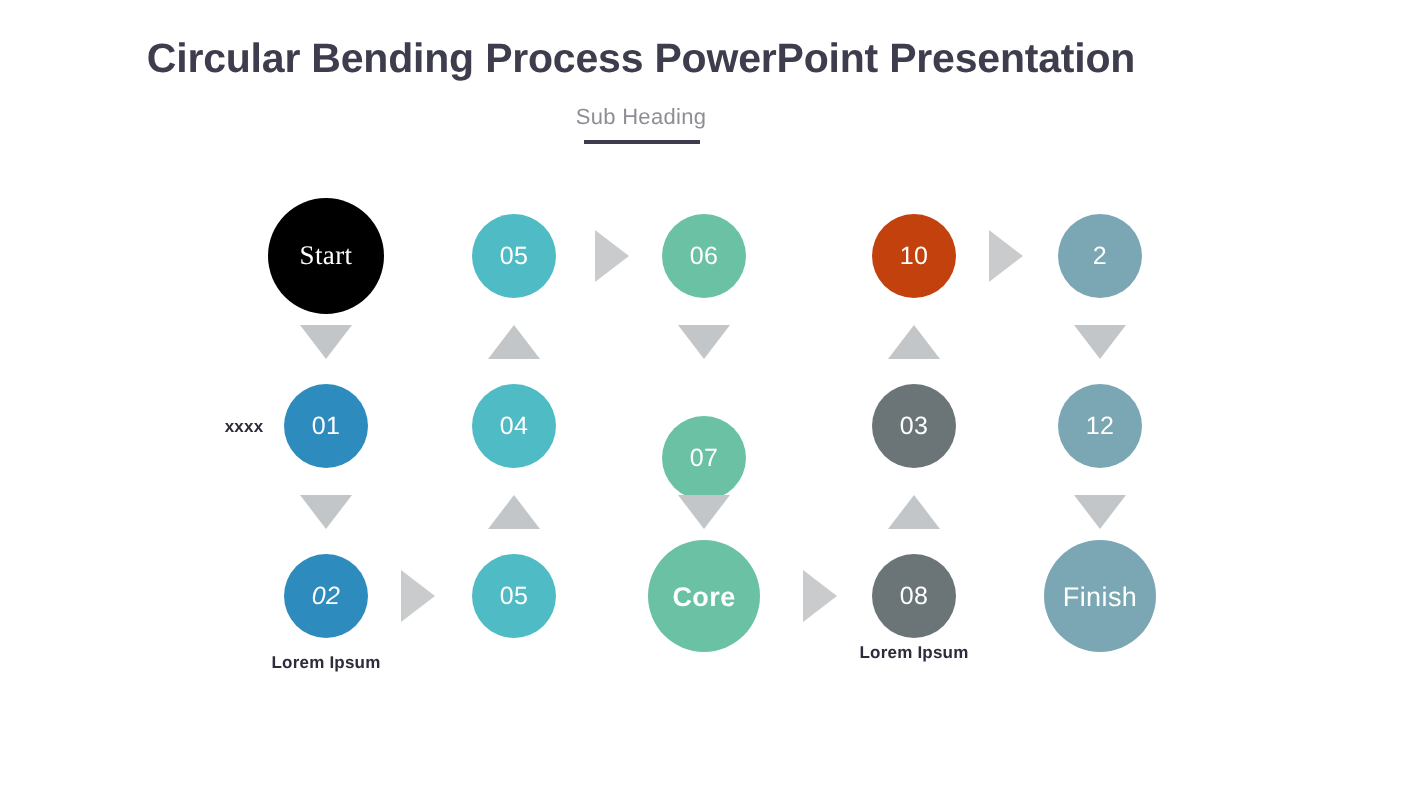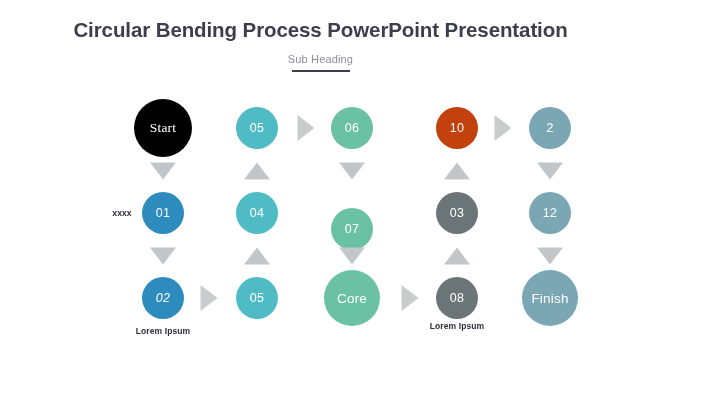--- a/index.html
+++ b/index.html
@@ -119,21 +119,21 @@
 
 <div id="diagram">
     <div class="node big" style="left: 163px; top: 128px; width: 58px; height: 58px; background: #000000; font-family: Liberation Serif, serif;">Start</div>
     <div class="node" style="left: 163px; top: 213px; width: 42px; height: 42px; background: rgb(46, 139, 190);">01</div>
     <div class="node" style="left: 163px; top: 298px; width: 42px; height: 42px; background: rgb(46, 139, 190); font-style: italic;">02</div>
     <div class="node" style="left: 257px; top: 128px; width: 42px; height: 42px; background: rgb(79, 187, 196);">05</div>
     <div class="node" style="left: 257px; top: 213px; width: 42px; height: 42px; background: rgb(79, 187, 196);">04</div>
     <div class="node" style="left: 257px; top: 298px; width: 42px; height: 42px; background: rgb(79, 187, 196);">05</div>
     <div class="node" style="left: 352px; top: 128px; width: 42px; height: 42px; background: rgb(107, 193, 164);">06</div>
     <div class="node" style="left: 352px; top: 229px; width: 42px; height: 42px; background: rgb(107, 193, 164);">07</div>
-    <div class="node big" style="left: 352px; top: 298px; width: 56px; height: 56px; background: rgb(107, 193, 164);">Core</div>
+    <div class="node big" style="left: 352px; top: 298px; width: 56px; height: 56px; background: rgb(107, 193, 164); font-weight: bold;">Core</div>
     <div class="node" style="left: 457px; top: 128px; width: 42px; height: 42px; background: #c2410c;">10</div>
     <div class="node" style="left: 457px; top: 213px; width: 42px; height: 42px; background: rgb(107, 117, 119);">03</div>
     <div class="node" style="left: 457px; top: 298px; width: 42px; height: 42px; background: rgb(107, 117, 119);">08</div>
     <div class="node" style="left: 550px; top: 128px; width: 42px; height: 42px; background: rgb(123, 167, 181);">2</div>
     <div class="node" style="left: 550px; top: 213px; width: 42px; height: 42px; background: rgb(123, 167, 181);">12</div>
     <div class="node big" style="left: 550px; top: 298px; width: 56px; height: 56px; background: rgb(123, 167, 181); text-align: center;">Finish</div>
     <div class="arrow down" style="left: 163px; top: 171px;"></div>
     <div class="arrow down" style="left: 163px; top: 256px;"></div>
     <div class="arrow up" style="left: 257px; top: 171px;"></div>
     <div class="arrow up" style="left: 257px; top: 256px;"></div>

